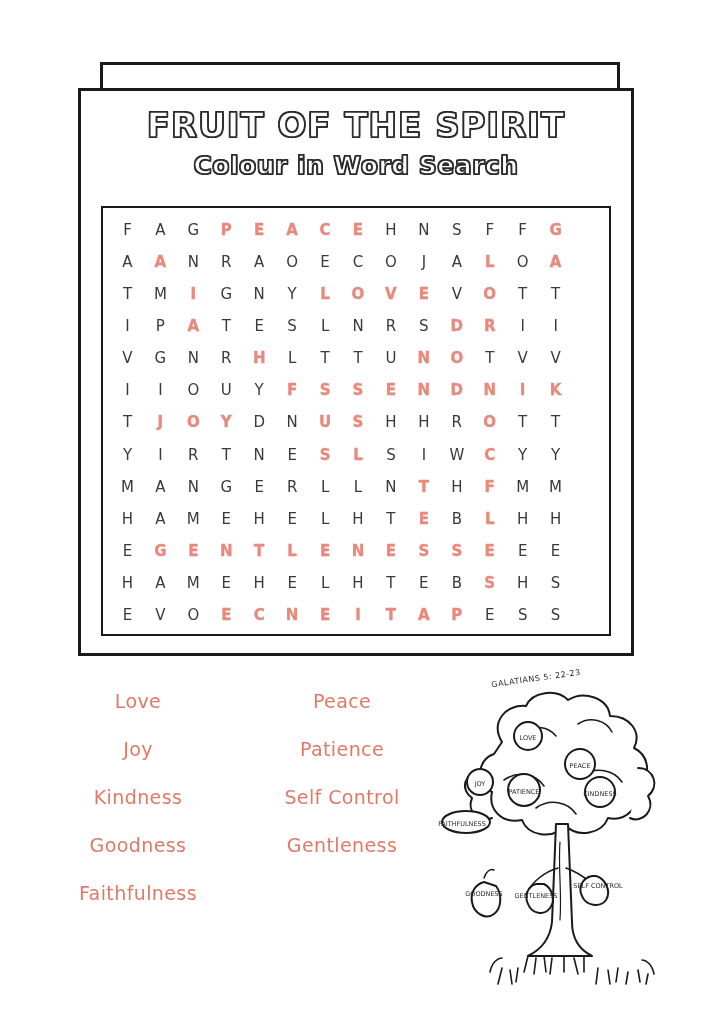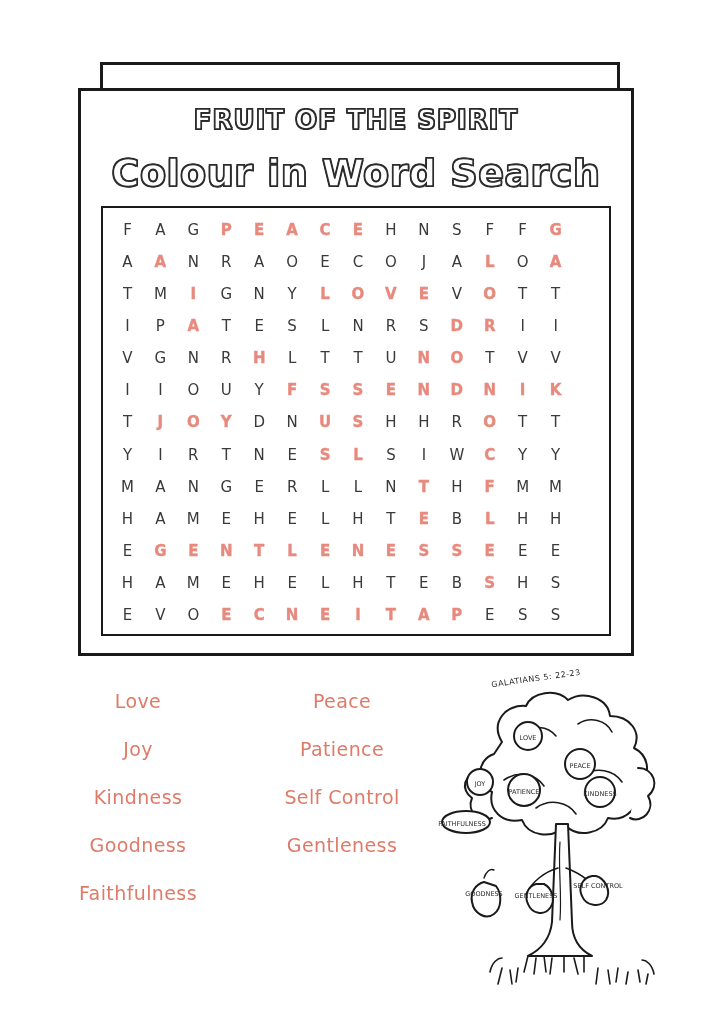--- a/index.html
+++ b/index.html
@@ -46,26 +46,26 @@
     font-weight: bold;
     letter-spacing: 1px;
     -webkit-text-stroke: 1.4px #2b2b2b;
     text-shadow:
       -1px -1px 0 #2b2b2b, 1px -1px 0 #2b2b2b,
       -1px  1px 0 #2b2b2b, 1px  1px 0 #2b2b2b;
   }
   .title-main {
     position: absolute;
     left: 0; top: 14px; width: 100%;
-    font-size: 26px;
+    font-size: 34px;
   }
   .title-sub {
     position: absolute;
     left: 0; top: 60px; width: 100%;
-    font-size: 38px;
+    font-size: 25px;
     letter-spacing: 0.5px;
   }
 
   
   .grid-box {
     position: absolute;
     left: 20px; top: 115px;
     width: 510px; height: 430px;
     border: 2px solid #1a1a1a;
     box-sizing: border-box;

